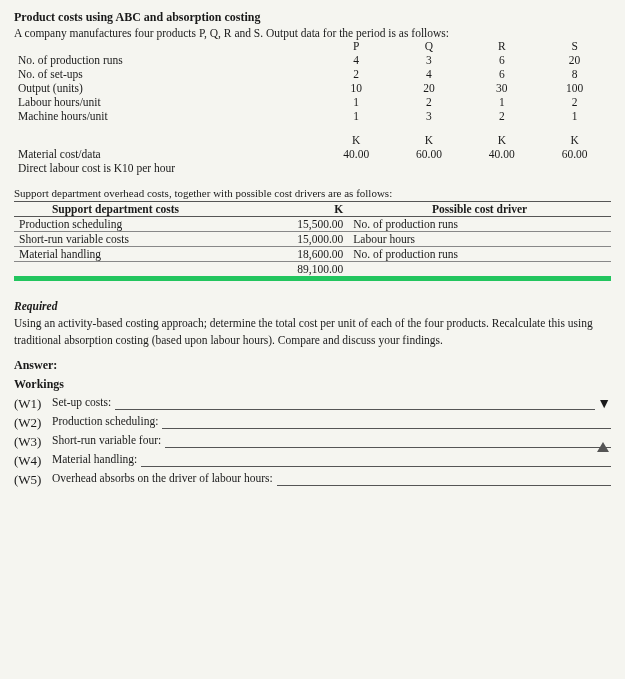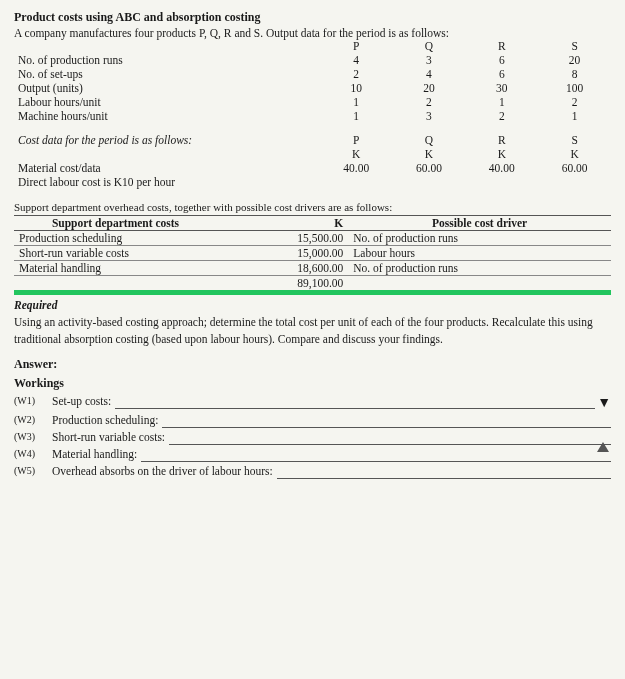--- a/index.html
+++ b/index.html
@@ -106,21 +106,21 @@
       font-size: 12px;
       margin-top: 10px;
       margin-bottom: 4px;
     }
     .workings-grid {
       display: grid;
       grid-template-columns: 38px 1fr;
       gap: 1px 0;
     }
     .w-code {
-      font-size: 10px;
+      font-size: 13px;
       padding: 1px 0;
     }
     .w-content {
       font-size: 11.5px;
       padding: 1px 0;
       display: flex;
       align-items: flex-start;
     }
     .w-line {
       display: inline-block;
@@ -186,27 +186,20 @@
       <td class="num-col">3</td>
       <td class="num-col">2</td>
       <td class="num-col">1</td>
     </tr>
   </tbody>
 </table>
 
 <table class="cost-table" style="margin-top:10px;">
   <thead>
     <tr>
-      <td class="label-col" style="font-style:italic;">Cost data for the period is as follows:</td>
-      <td class="num-col col-header">P</td>
-      <td class="num-col col-header">Q</td>
-      <td class="num-col col-header">R</td>
-      <td class="num-col col-header">S</td>
-    </tr>
-    <tr>
       <td class="label-col"></td>
       <td class="num-col col-header">K</td>
       <td class="num-col col-header">K</td>
       <td class="num-col col-header">K</td>
       <td class="num-col col-header">K</td>
     </tr>
   </thead>
   <tbody>
     <tr>
       <td class="label-col">Material cost/data</td>
@@ -248,21 +241,21 @@
       <td class="driver-col">No. of production runs</td>
     </tr>
     <tr class="last-row">
       <td class="support-col"></td>
       <td class="k-col">89,100.00</td>
       <td class="driver-col"></td>
     </tr>
   </tbody>
 </table>
 
-<div class="required-section" style="margin-top:4px;">
+<div class="required-section" style="margin-top:19px;">
   <div class="req-title">Required</div>
   <div style="line-height:1.45;">Using an activity-based costing approach; determine the total cost per unit of each of the four products. Recalculate this using traditional absorption costing (based upon labour hours). Compare and discuss your findings.</div>
 </div>
 
 <div class="answer-title">Answer:</div>
 <div class="workings-title">Workings</div>
 
 <div class="workings-grid">
 
   <div class="w-code">(W1)</div>
@@ -273,21 +266,21 @@
   </div>
 
   <div class="w-code">(W2)</div>
   <div class="w-content">
     <span>Production scheduling:</span>
     <span class="w-line"></span>
   </div>
 
   <div class="w-code">(W3)</div>
   <div class="w-content">
-    <span>Short-run variable costs:</span>
+    <span>Short-run variable four:</span>
     <span class="w-line"></span>
   </div>
 
   <div class="w-code">(W4)</div>
   <div class="w-content">
     <span>Material handling:</span>
     <span class="w-line"></span>
   </div>
 
   <div class="w-code">(W5)</div>

